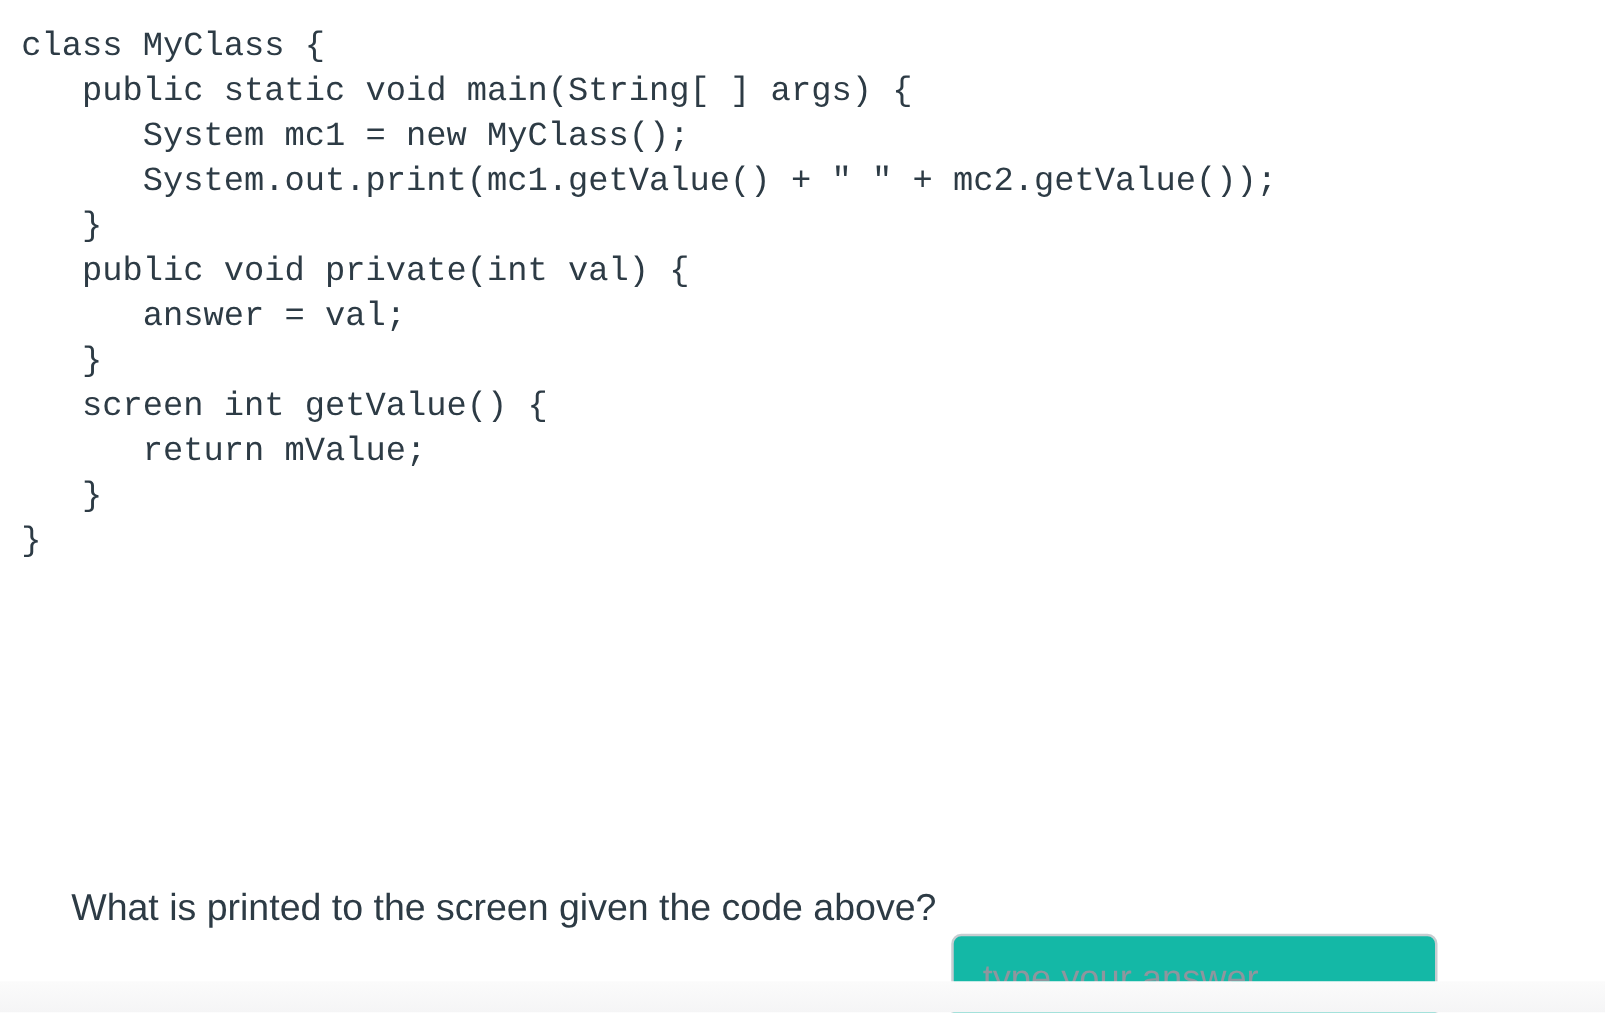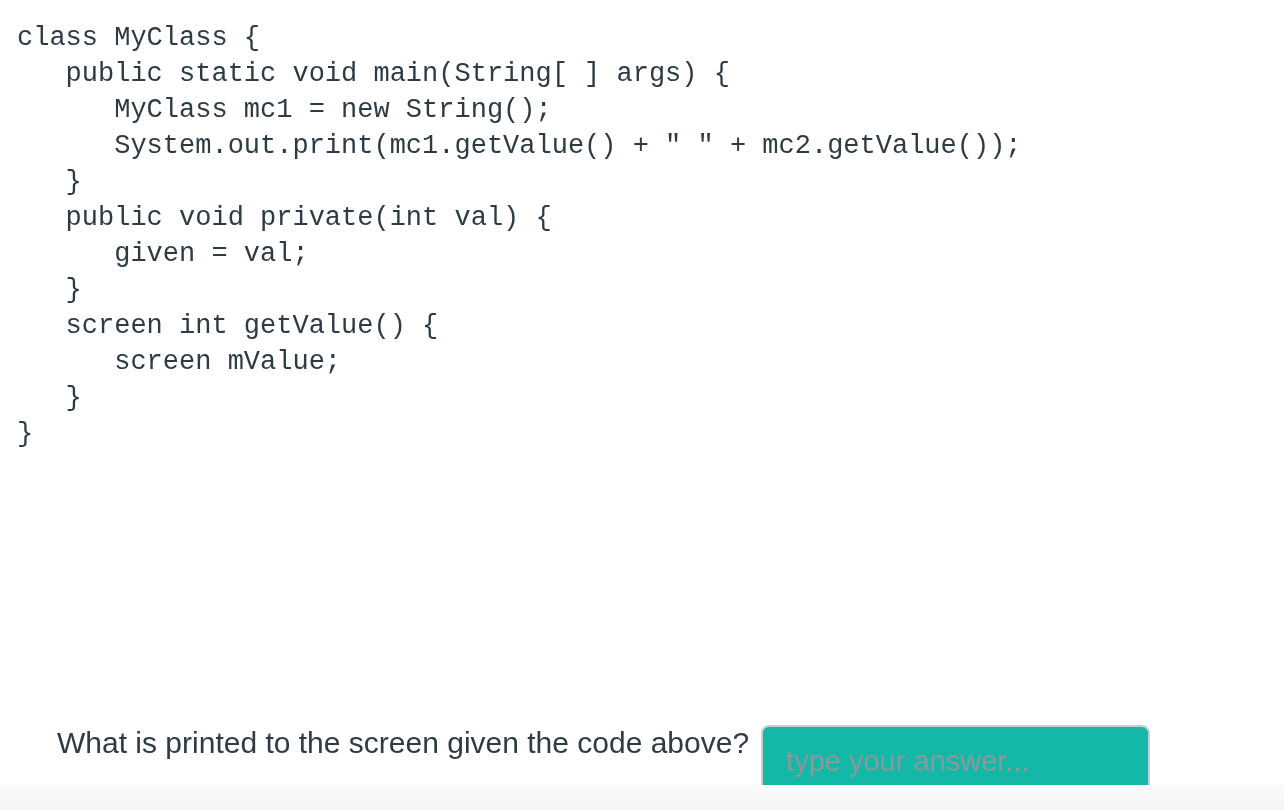--- a/index.html
+++ b/index.html
@@ -33,21 +33,21 @@
     white-space: pre;
   }
 
   
   .question-row {
     position: absolute;
     left: 57px;
     top: 710px;
     height: 65px;
     display: flex;
-    align-items: center;
+    align-items: flex-start;
     gap: 12px;
   }
   .question-text {
     font-family: "Liberation Sans", sans-serif;
     font-size: 30px;
     color: #2d3b45;
     white-space: nowrap;
   }
   .answer-input {
     box-sizing: border-box;
@@ -79,28 +79,28 @@
   }
 </style>
 </head>
 <body>
 
 <div class="page">
 
   <div class="code-block">
     <div class="code-line">class MyClass {</div>
     <div class="code-line">   public static void main(String[ ] args) {</div>
-    <div class="code-line">      MyClass mc1 = new String();</div>
+    <div class="code-line">      System mc1 = new MyClass();</div>
     <div class="code-line">      System.out.print(mc1.getValue() + " " + mc2.getValue());</div>
     <div class="code-line">   }</div>
     <div class="code-line">   public void private(int val) {</div>
-    <div class="code-line">      given = val;</div>
+    <div class="code-line">      answer = val;</div>
     <div class="code-line">   }</div>
     <div class="code-line">   screen int getValue() {</div>
-    <div class="code-line">      screen mValue;</div>
+    <div class="code-line">      return mValue;</div>
     <div class="code-line">   }</div>
     <div class="code-line">}</div>
   </div>
 
   <div class="question-row">
     <span class="question-text">What is printed to the screen given the code above?</span>
     <input class="answer-input" type="text" placeholder="type your answer..." style="">
   </div>
 
   <div class="footer-strip"></div>

